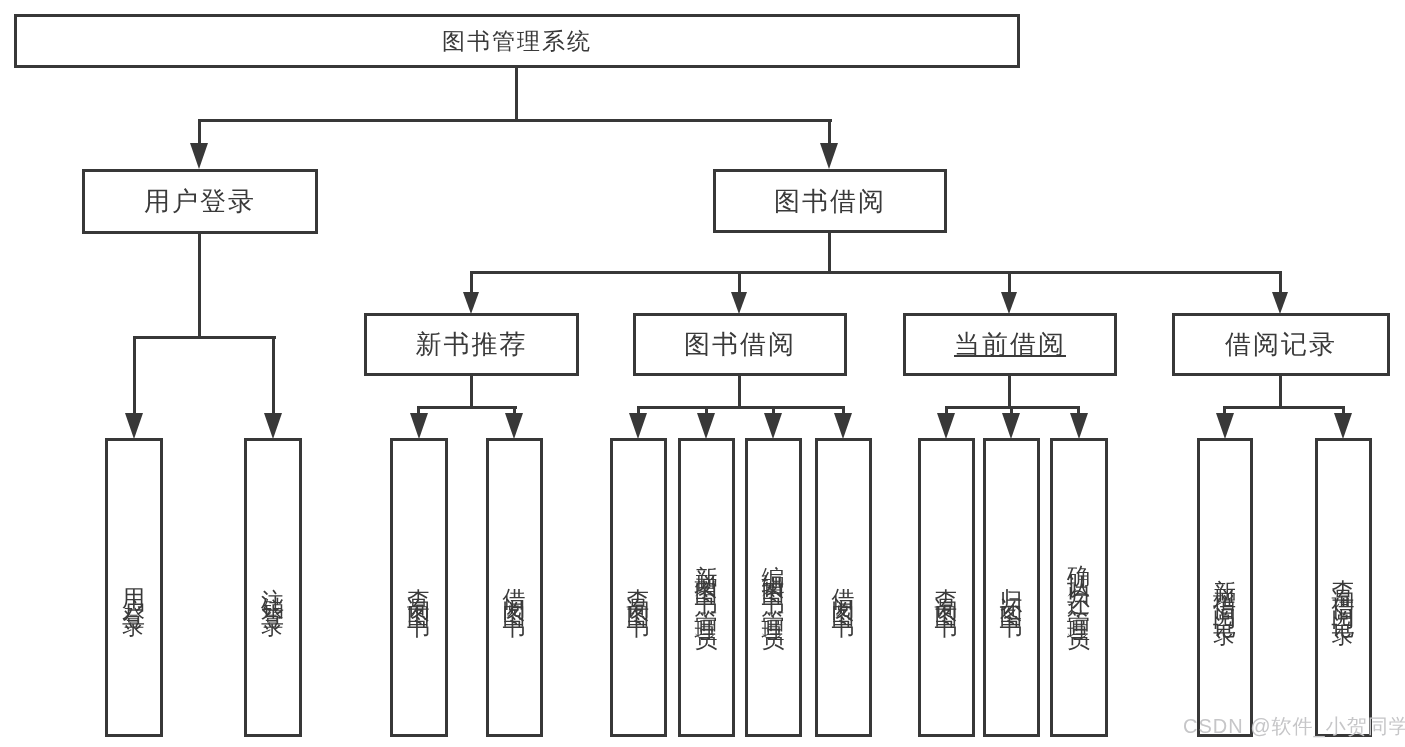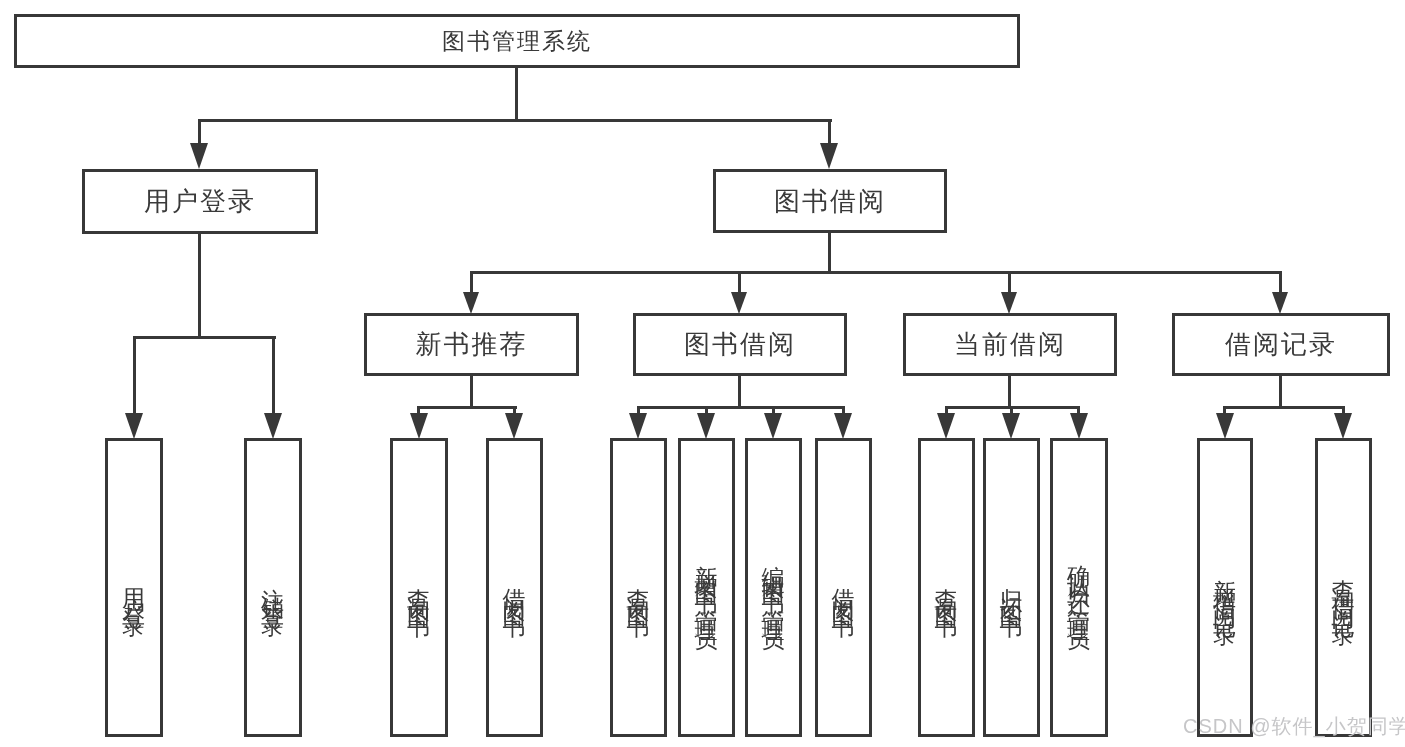--- a/index.html
+++ b/index.html
@@ -114,21 +114,21 @@
   <div class="box hbox" style="left:713px;top:169px;width:234px;height:64px;">
     <span class="lbl">图书借阅</span>
   </div>
 
   <div class="box hbox" style="left:364px;top:313px;width:215px;height:63px;">
     <span class="lbl">新书推荐</span>
   </div>
   <div class="box hbox" style="left:633px;top:313px;width:214px;height:63px;">
     <span class="lbl">图书借阅</span>
   </div>
-  <div class="box hbox" style="left:903px;top:313px;width:214px;height:63px;">
+  <div class="box hbox" style="left:903px;top:313px;width:214px;height:63px;text-decoration:underline;">
     <span class="lbl">当前借阅</span>
   </div>
   <div class="box hbox" style="left:1172px;top:313px;width:218px;height:63px;">
     <span class="lbl">借阅记录</span>
   </div>
 
   <div class="box vbox" style="left:105px;top:438px;width:58px;height:299px;">
     <span class="lbl">用户登录</span>
   </div>
   <div class="box vbox" style="left:244px;top:438px;width:58px;height:299px;">

